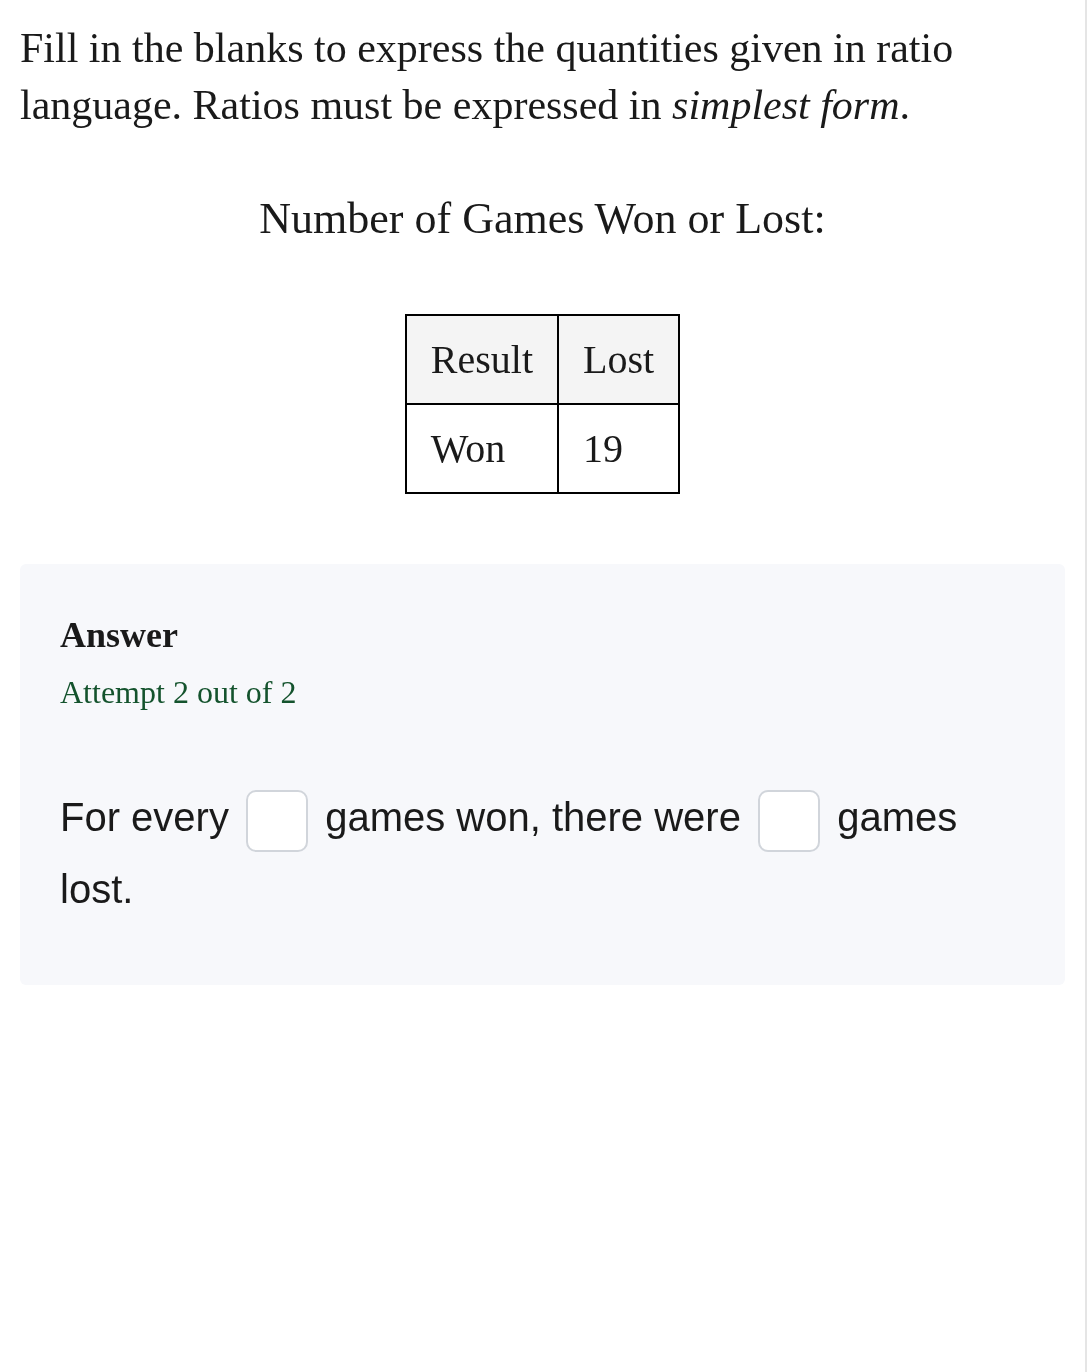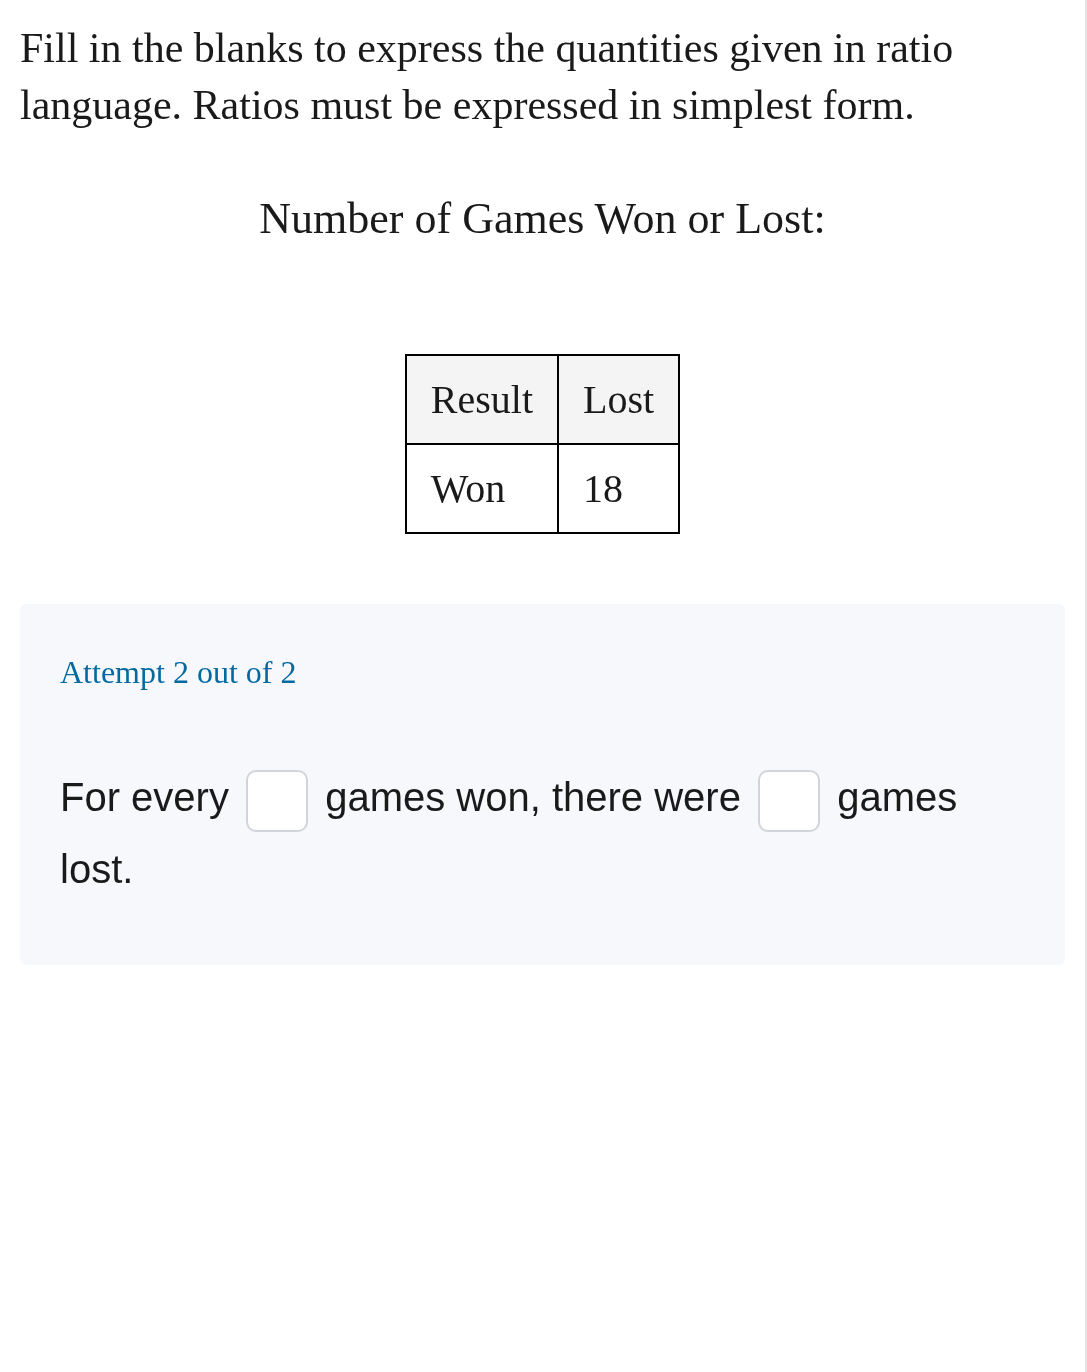--- a/index.html
+++ b/index.html
@@ -15,25 +15,26 @@
     padding: 20px 20px 0 20px;
     border-right: 2px solid #e5e5e5;
     min-height: 1372px;
   }
   .prompt {
     font-size: 42px;
     line-height: 1.35;
     margin-bottom: 60px;
   }
   .prompt .em {
+    font-style: italic;
   }
   .section-title {
     font-size: 44px;
     text-align: center;
-    margin-bottom: 110px;
+    margin-bottom: 70px;
     font-family: 'Times New Roman', Times, serif;
   }
   .data-table {
     margin: 0 auto 70px auto;
     border-collapse: collapse;
     font-size: 40px;
     font-family: 'Times New Roman', Times, serif;
   }
   .data-table th, .data-table td {
     border: 2px solid #000;
@@ -50,21 +51,21 @@
     margin-top: 20px;
   }
   .answer-heading {
     font-size: 36px;
     font-weight: 700;
     font-family: Georgia, 'Times New Roman', serif;
     margin-bottom: 18px;
   }
   .attempt-text {
     font-size: 32px;
-    color: #0369a1;
+    color: #14532d;
     margin-bottom: 70px;
     font-family: Georgia, serif;
   }
   .sentence {
     font-size: 40px;
     line-height: 1.8;
     font-family: Liberation Sans, sans-serif;
   }
   .blank-input {
     display: inline-block;
@@ -95,26 +96,27 @@
   <table class="data-table">
     <thead>
       <tr>
         <th>Result</th>
         <th>Lost</th>
       </tr>
     </thead>
     <tbody>
       <tr>
         <td>Won</td>
-        <td>18</td>
+        <td>19</td>
       </tr>
     </tbody>
   </table>
 
   <div class="answer-box">
+    <div class="answer-heading">Answer</div>
     <div class="attempt-text">Attempt 2 out of 2</div>
 
     <div class="sentence">
       <span>For every </span><input type="text" class="blank-input" value="" style=""><span> games won, there were </span><input type="text" class="blank-input" value="" style=""><span> games lost.</span>
     </div>
   </div>
 
 </div>
 
 </body></html>

